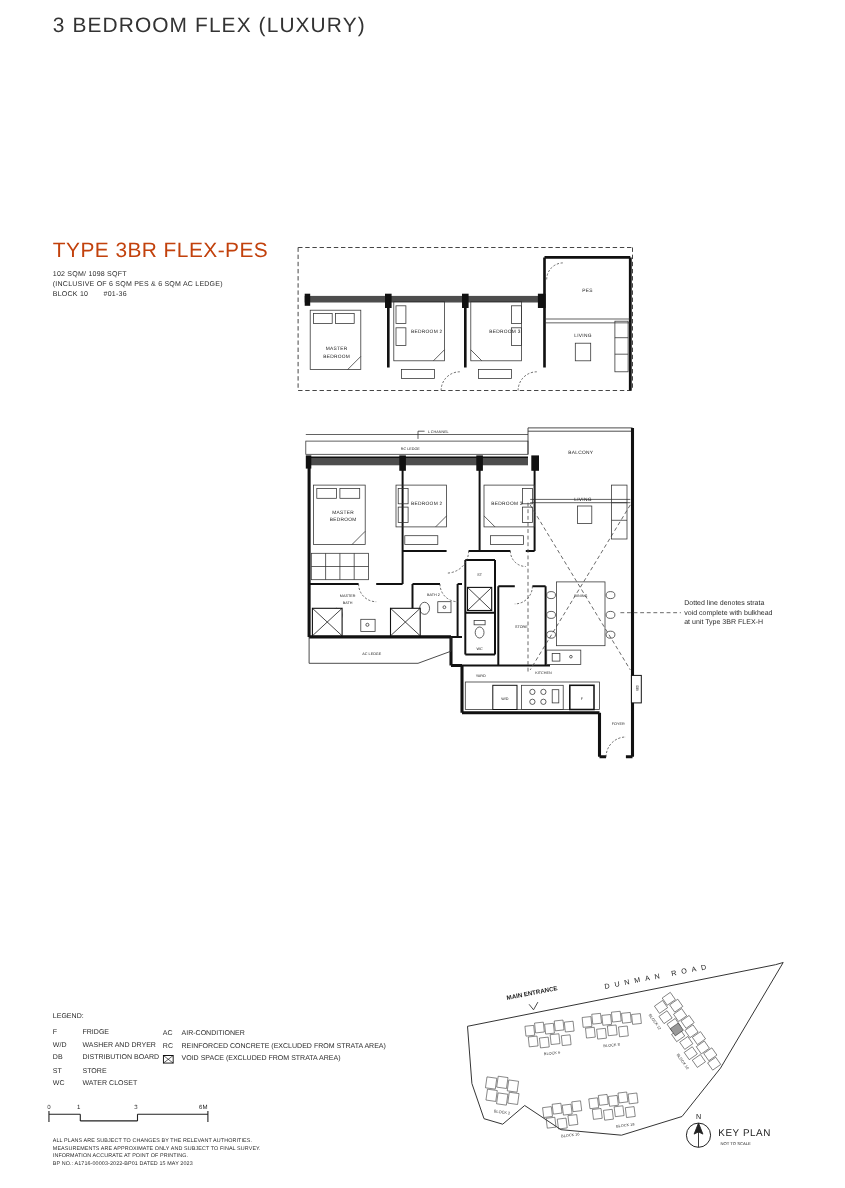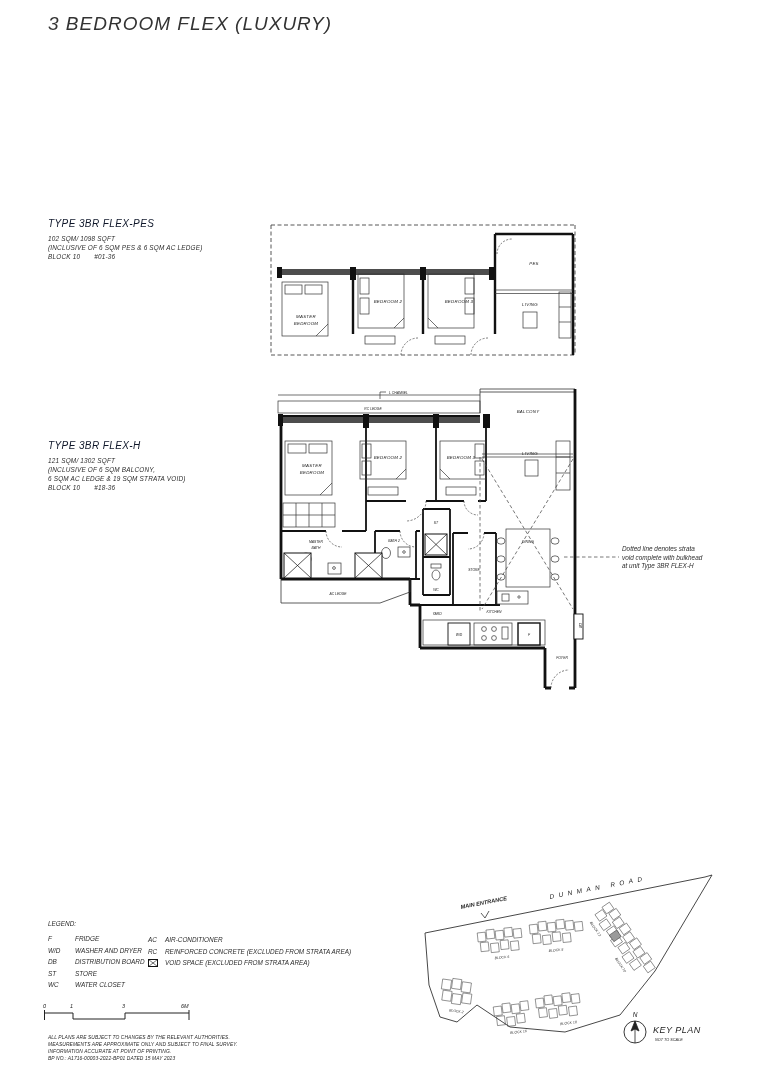--- a/index.html
+++ b/index.html
@@ -1,20 +1,20 @@
 <!DOCTYPE html>
 <html><head>
 <meta charset="utf-8">
 <style>
   html,body{margin:0;padding:0;background:#fff;}
   #canvas{position:relative;width:768px;height:1080px;background:#ffffff;overflow:hidden;
-          font-family:"Liberation Sans",sans-serif;color:#2b2b2b;font-style:italic;}
+          font-family:"Liberation Sans",sans-serif;color:#2b2b2b;}
   .abs{position:absolute;}
   .page-title{font-size:19px;letter-spacing:1px;color:#333;font-weight:400;}
-  .type-head{font-size:10px;letter-spacing:.4px;color:#0f172a;font-weight:400;}
+  .type-head{font-size:19px;letter-spacing:.4px;color:#c2410c;font-weight:400;}
   .type-detail{font-size:6.4px;line-height:9px;letter-spacing:.2px;color:#2b2b2b;}
   .unitrow{display:flex;gap:14px;}
   .ann{font-size:6.4px;line-height:8.5px;color:#2b2b2b;}
   .legend{font-size:6.4px;line-height:9px;}
   .legend-head{margin-bottom:6px;}
   .lrow{display:flex;margin-bottom:2.6px;}
   .labbr{width:27px;flex:none;}
   .labbr2{width:17px;flex:none;display:flex;align-items:center;}
   .ldesc{flex:1;}
   .lcol2{position:absolute;left:100px;top:16px;width:230px;}
@@ -37,32 +37,20 @@
       <div>102 SQM/ 1098 SQFT</div>
       <div>(INCLUSIVE OF 6 SQM PES &amp; 6 SQM AC LEDGE)</div>
       <div class="unitrow">
         <span>BLOCK 10</span>
         <span>#01-36</span>
       </div>
     </div>
   </div>
 
 
-  <div class="abs" style="left:48px;top:440px;">
-    <div class="type-head">TYPE 3BR FLEX-H</div>
-    <div class="type-detail" style="margin-top:5px;">
-      <div>121 SQM/ 1302 SQFT</div>
-      <div>(INCLUSIVE OF 6 SQM BALCONY,</div>
-      <div>6 SQM AC LEDGE &amp; 19 SQM STRATA VOID)</div>
-      <div class="unitrow">
-        <span>BLOCK 10</span>
-        <span>#18-36</span>
-      </div>
-    </div>
-  </div>
 
   <svg class="abs" style="left:268px;top:222px;" width="310" height="140" viewBox="0 0 310 140">
 
     <path d="M3,3 H307 M3,3 V133 M3,133 H307 M307,3 V133" fill="none" stroke="#444" stroke-width="0.9" stroke-dasharray="4 2.5"></path>
 
     <rect x="9" y="47" width="216" height="6" fill="#4d4d4d"></rect>
     <rect x="9" y="45" width="5" height="11" fill="#111"></rect>
     <rect x="82" y="45" width="6" height="13" fill="#111"></rect>
     <rect x="152" y="45" width="6" height="13" fill="#111"></rect>
     <rect x="221" y="45" width="7" height="13" fill="#111"></rect>

